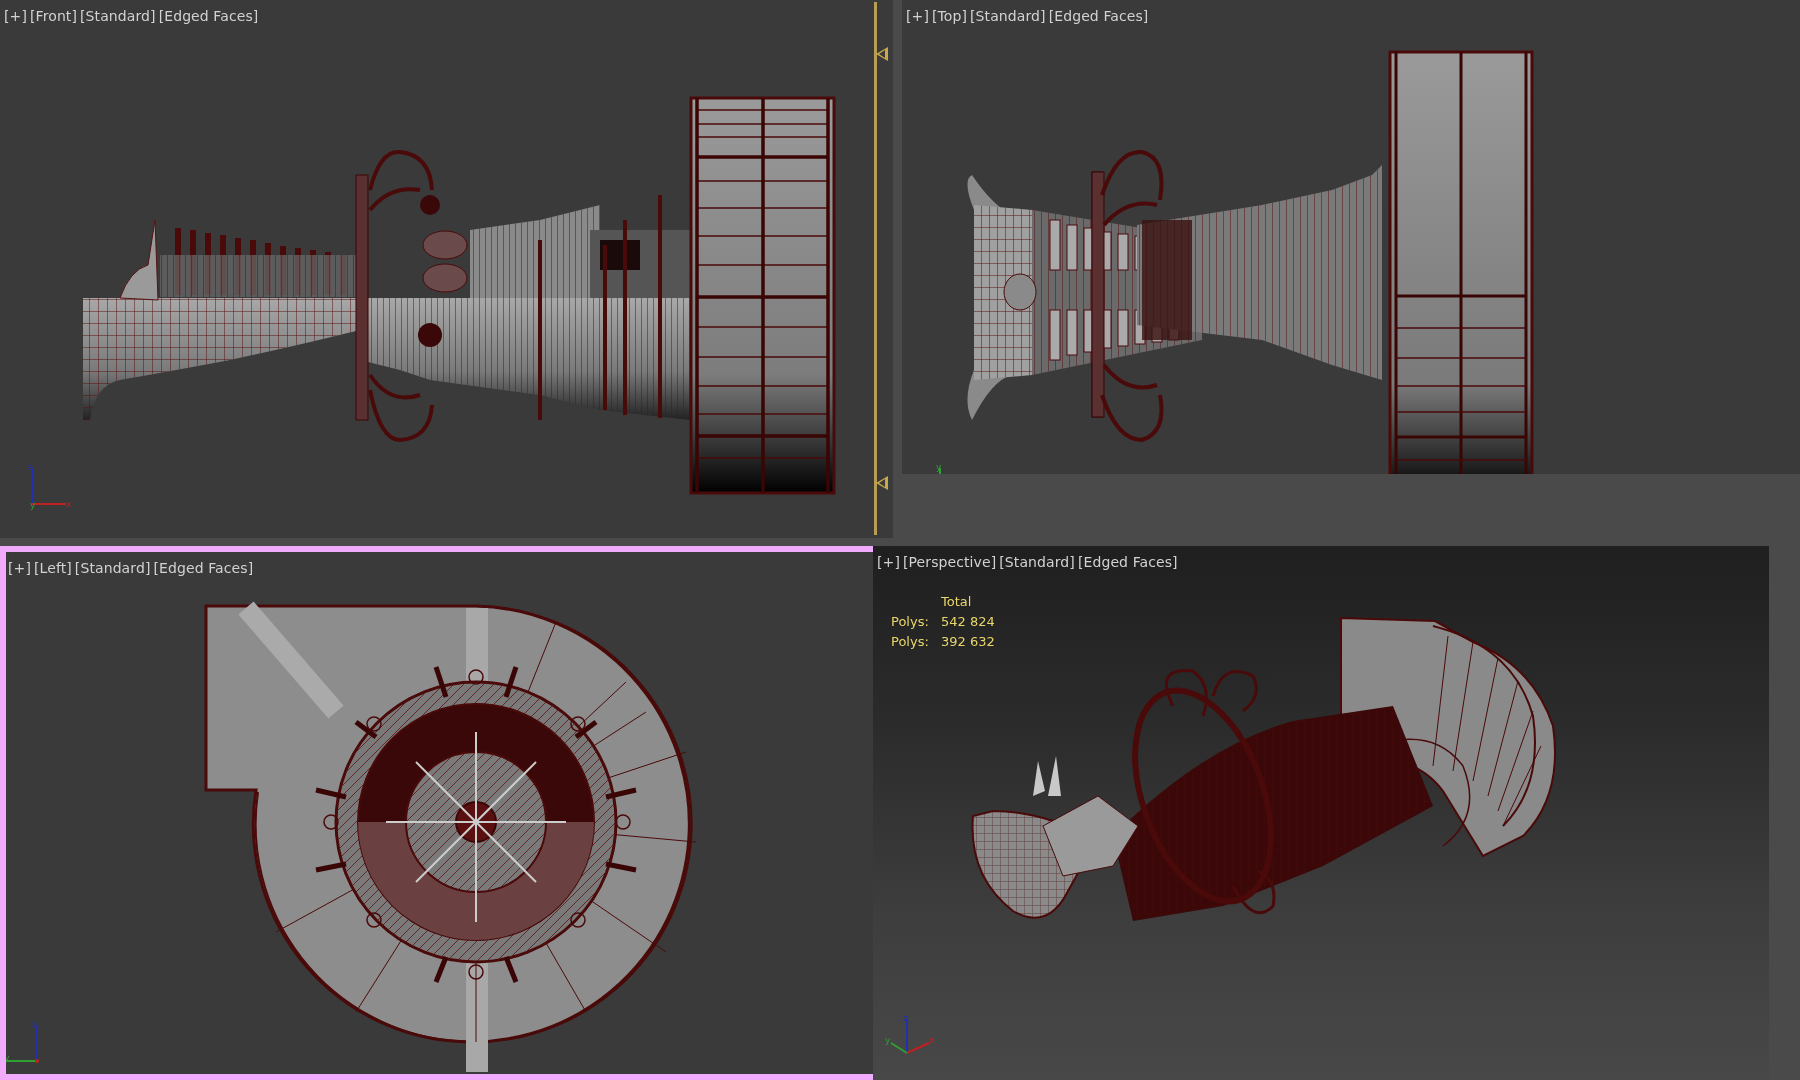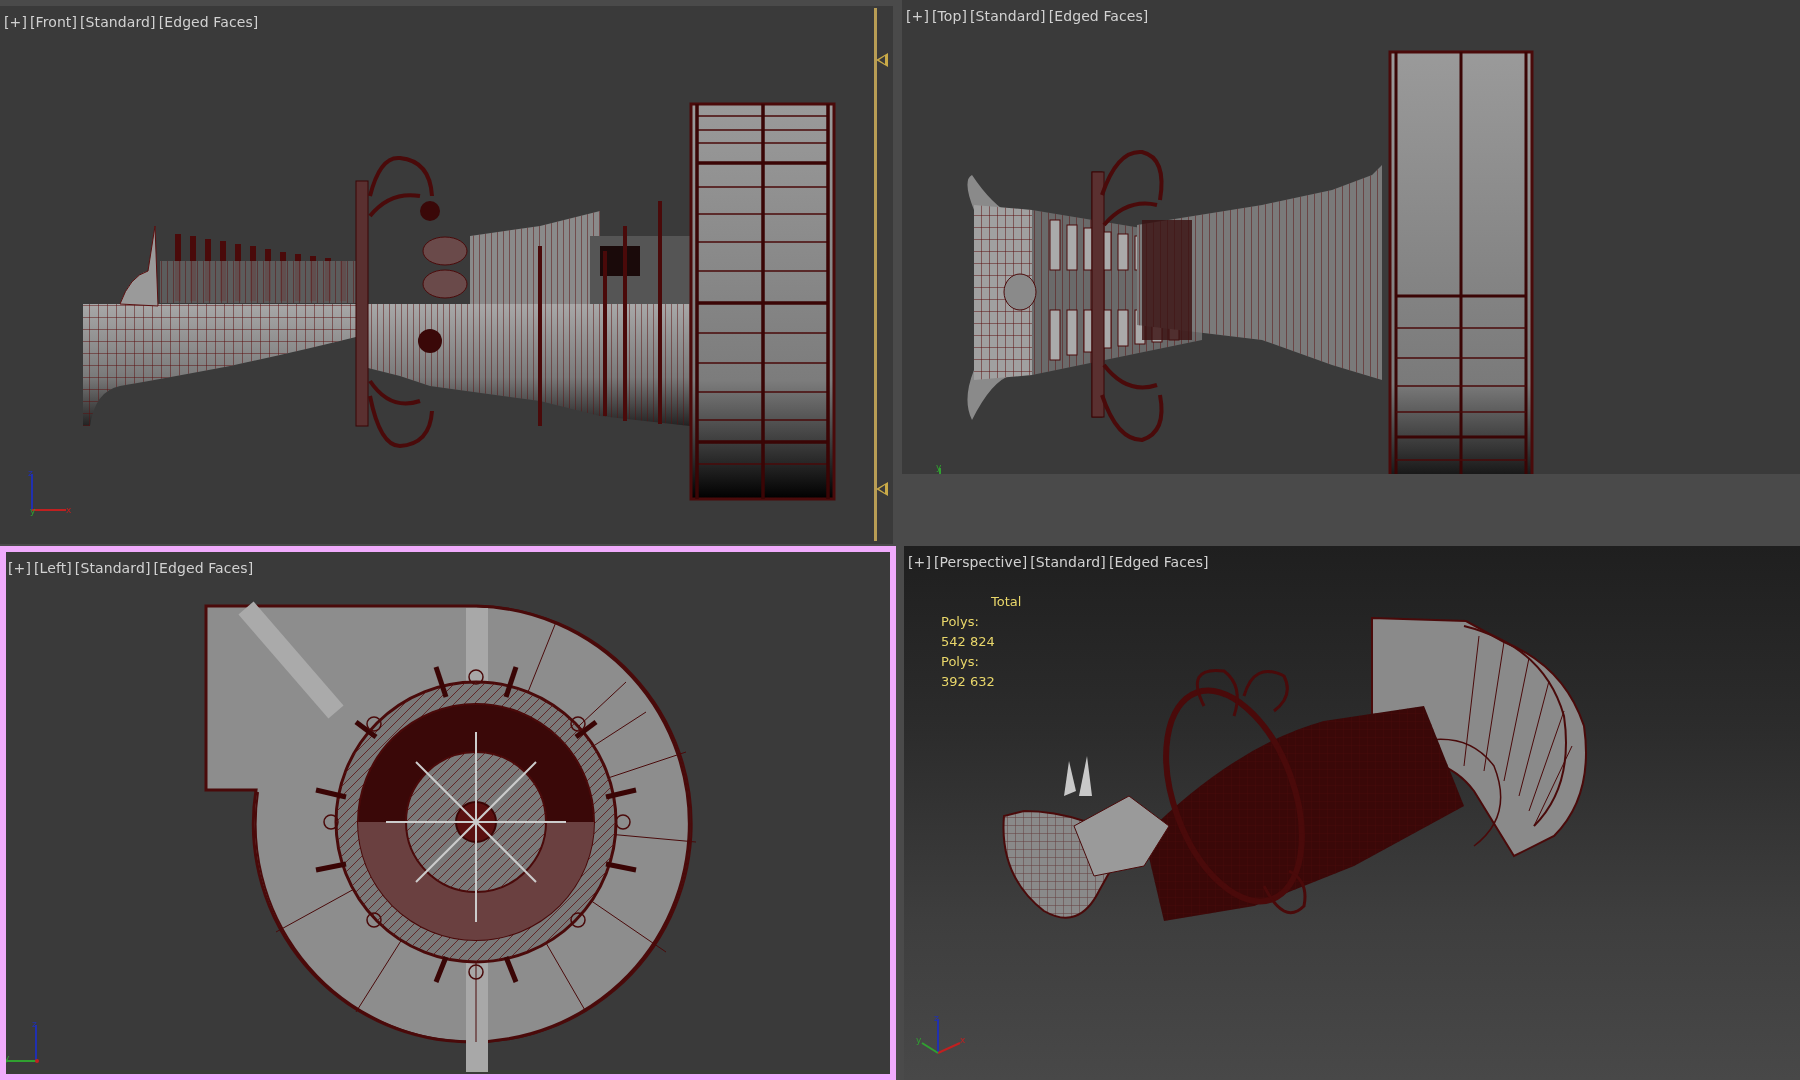--- a/index.html
+++ b/index.html
@@ -1,26 +1,26 @@
 <!DOCTYPE html>
 <html><head>
 <meta charset="utf-8">
 <style>
   html, body { margin:0; padding:0; }
   body { width:1800px; height:1080px; background:#4a4a4a; overflow:hidden; position:relative; font-family:"DejaVu Sans", sans-serif; }
   .vp { position:absolute; overflow:hidden; }
-  .vp-front { left:0; top:0; width:893px; height:538px; background:#3a3a3a;margin-top:6px; }
+  .vp-front { left:0; top:0; width:893px; height:538px; background:#3a3a3a; }
   .vp-top { left:902px; top:0; width:898px; height:474px; background:#3a3a3a; }
   .vp-left { left:0; top:546px; width:896px; height:534px; background:#3a3a3a; box-sizing:border-box; border:6px solid #f0abfc; }
-  .vp-persp { left:904px; top:546px; width:896px; height:534px; background:linear-gradient(to bottom, #1f1f1f 0%, #2c2c2c 35%, #3e3e3e 70%, #484848 100%); }
+  .vp-persp { left:873px; top:546px; width:896px; height:534px; background:linear-gradient(to bottom, #1f1f1f 0%, #2c2c2c 35%, #3e3e3e 70%, #484848 100%); }
   .label { position:absolute; top:8px; left:4px; font-size:14px; color:#d2d2d2; white-space:nowrap; letter-spacing:0.1px; }
   .vp-left .label { top:8px; left:2px; }
   .label span { margin-right:3px; }
-  .stats { position:absolute; left:18px; top:46px; color:#e8d66a; font-size:13px; line-height:20px;margin-left:19px; }
-  .stats .row { display:flex;flex-direction:column; }
+  .stats { position:absolute; left:18px; top:46px; color:#e8d66a; font-size:13px; line-height:20px; }
+  .stats .row { display:flex; }
   .stats .k { width:50px; }
   .stats .v { }
   .stats .hdr { padding-left:50px; }
   .gizmo { position:absolute; }
   svg.model { position:absolute; left:0; top:0; }
   .sliceline { position:absolute; left:874px; top:2px; width:3px; height:533px; background:#b89d55; }
   .tri { position:absolute; width:0; height:0; border-top:7px solid transparent; border-bottom:7px solid transparent; border-right:12px solid #c9aa48; }
   .tri::after { content:""; position:absolute; left:3px; top:-4px; border-top:4px solid transparent; border-bottom:4px solid transparent; border-right:6px solid #3a3a3a; }
 </style>
 </head>

